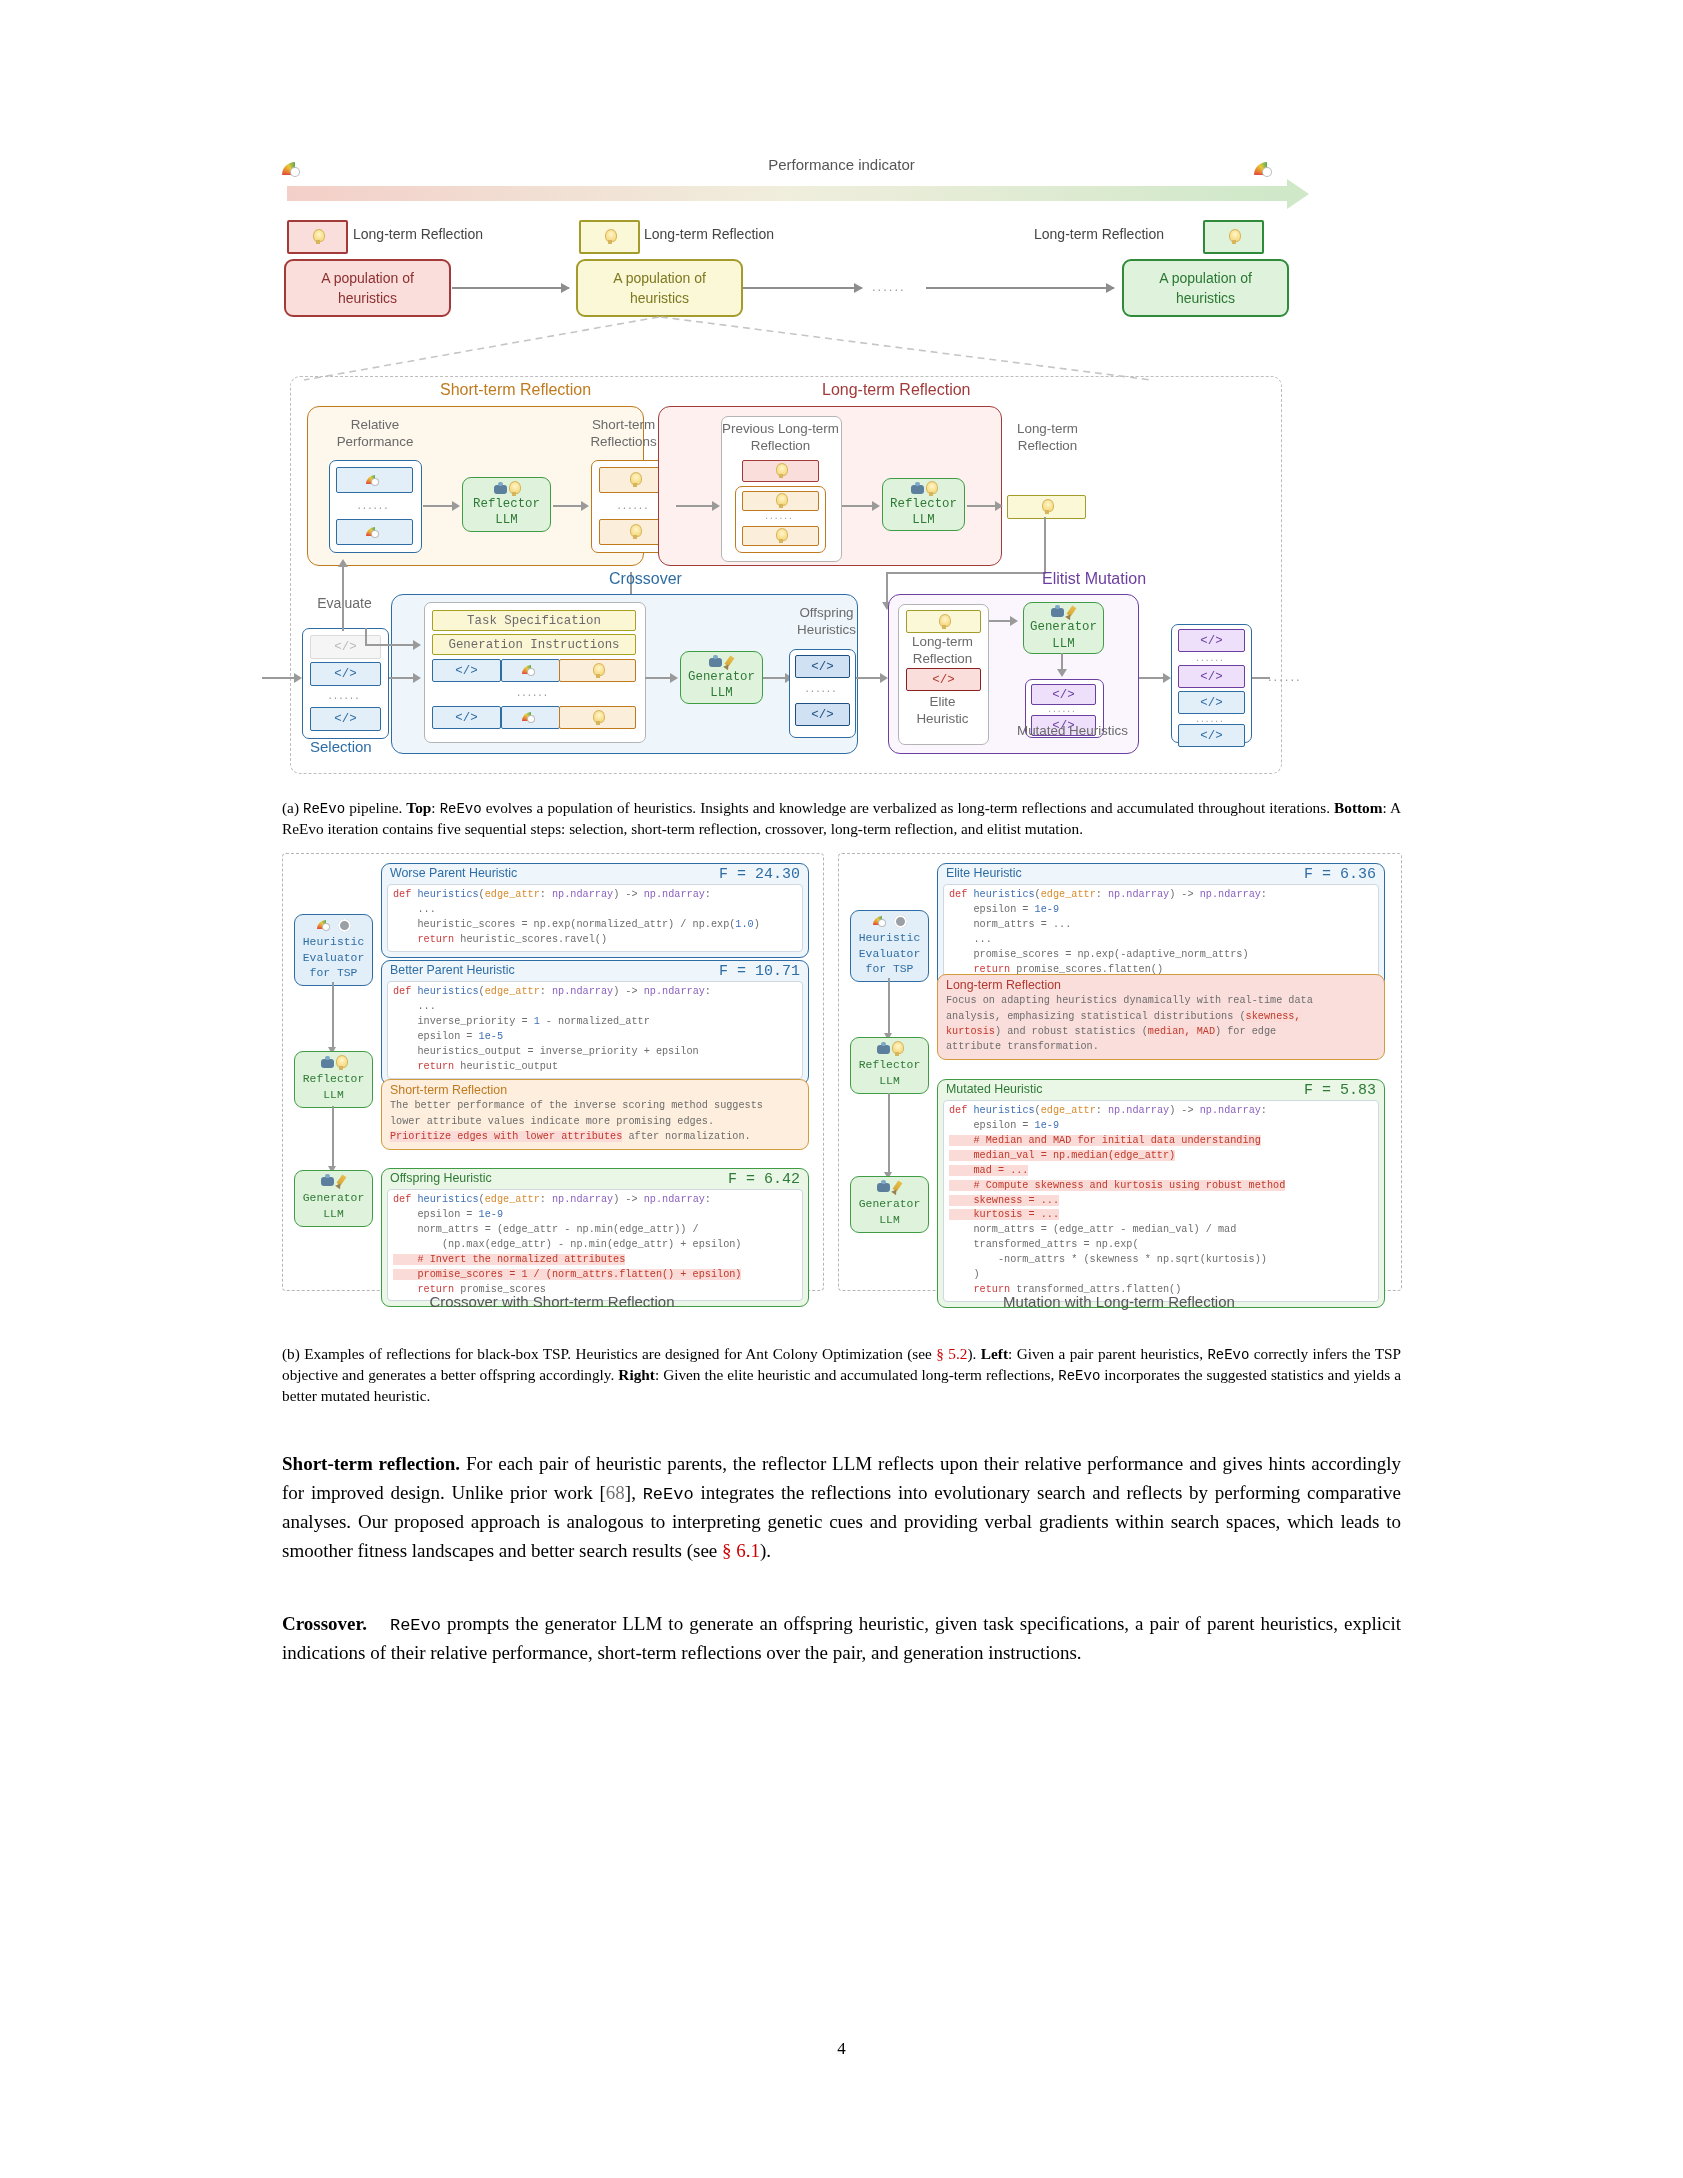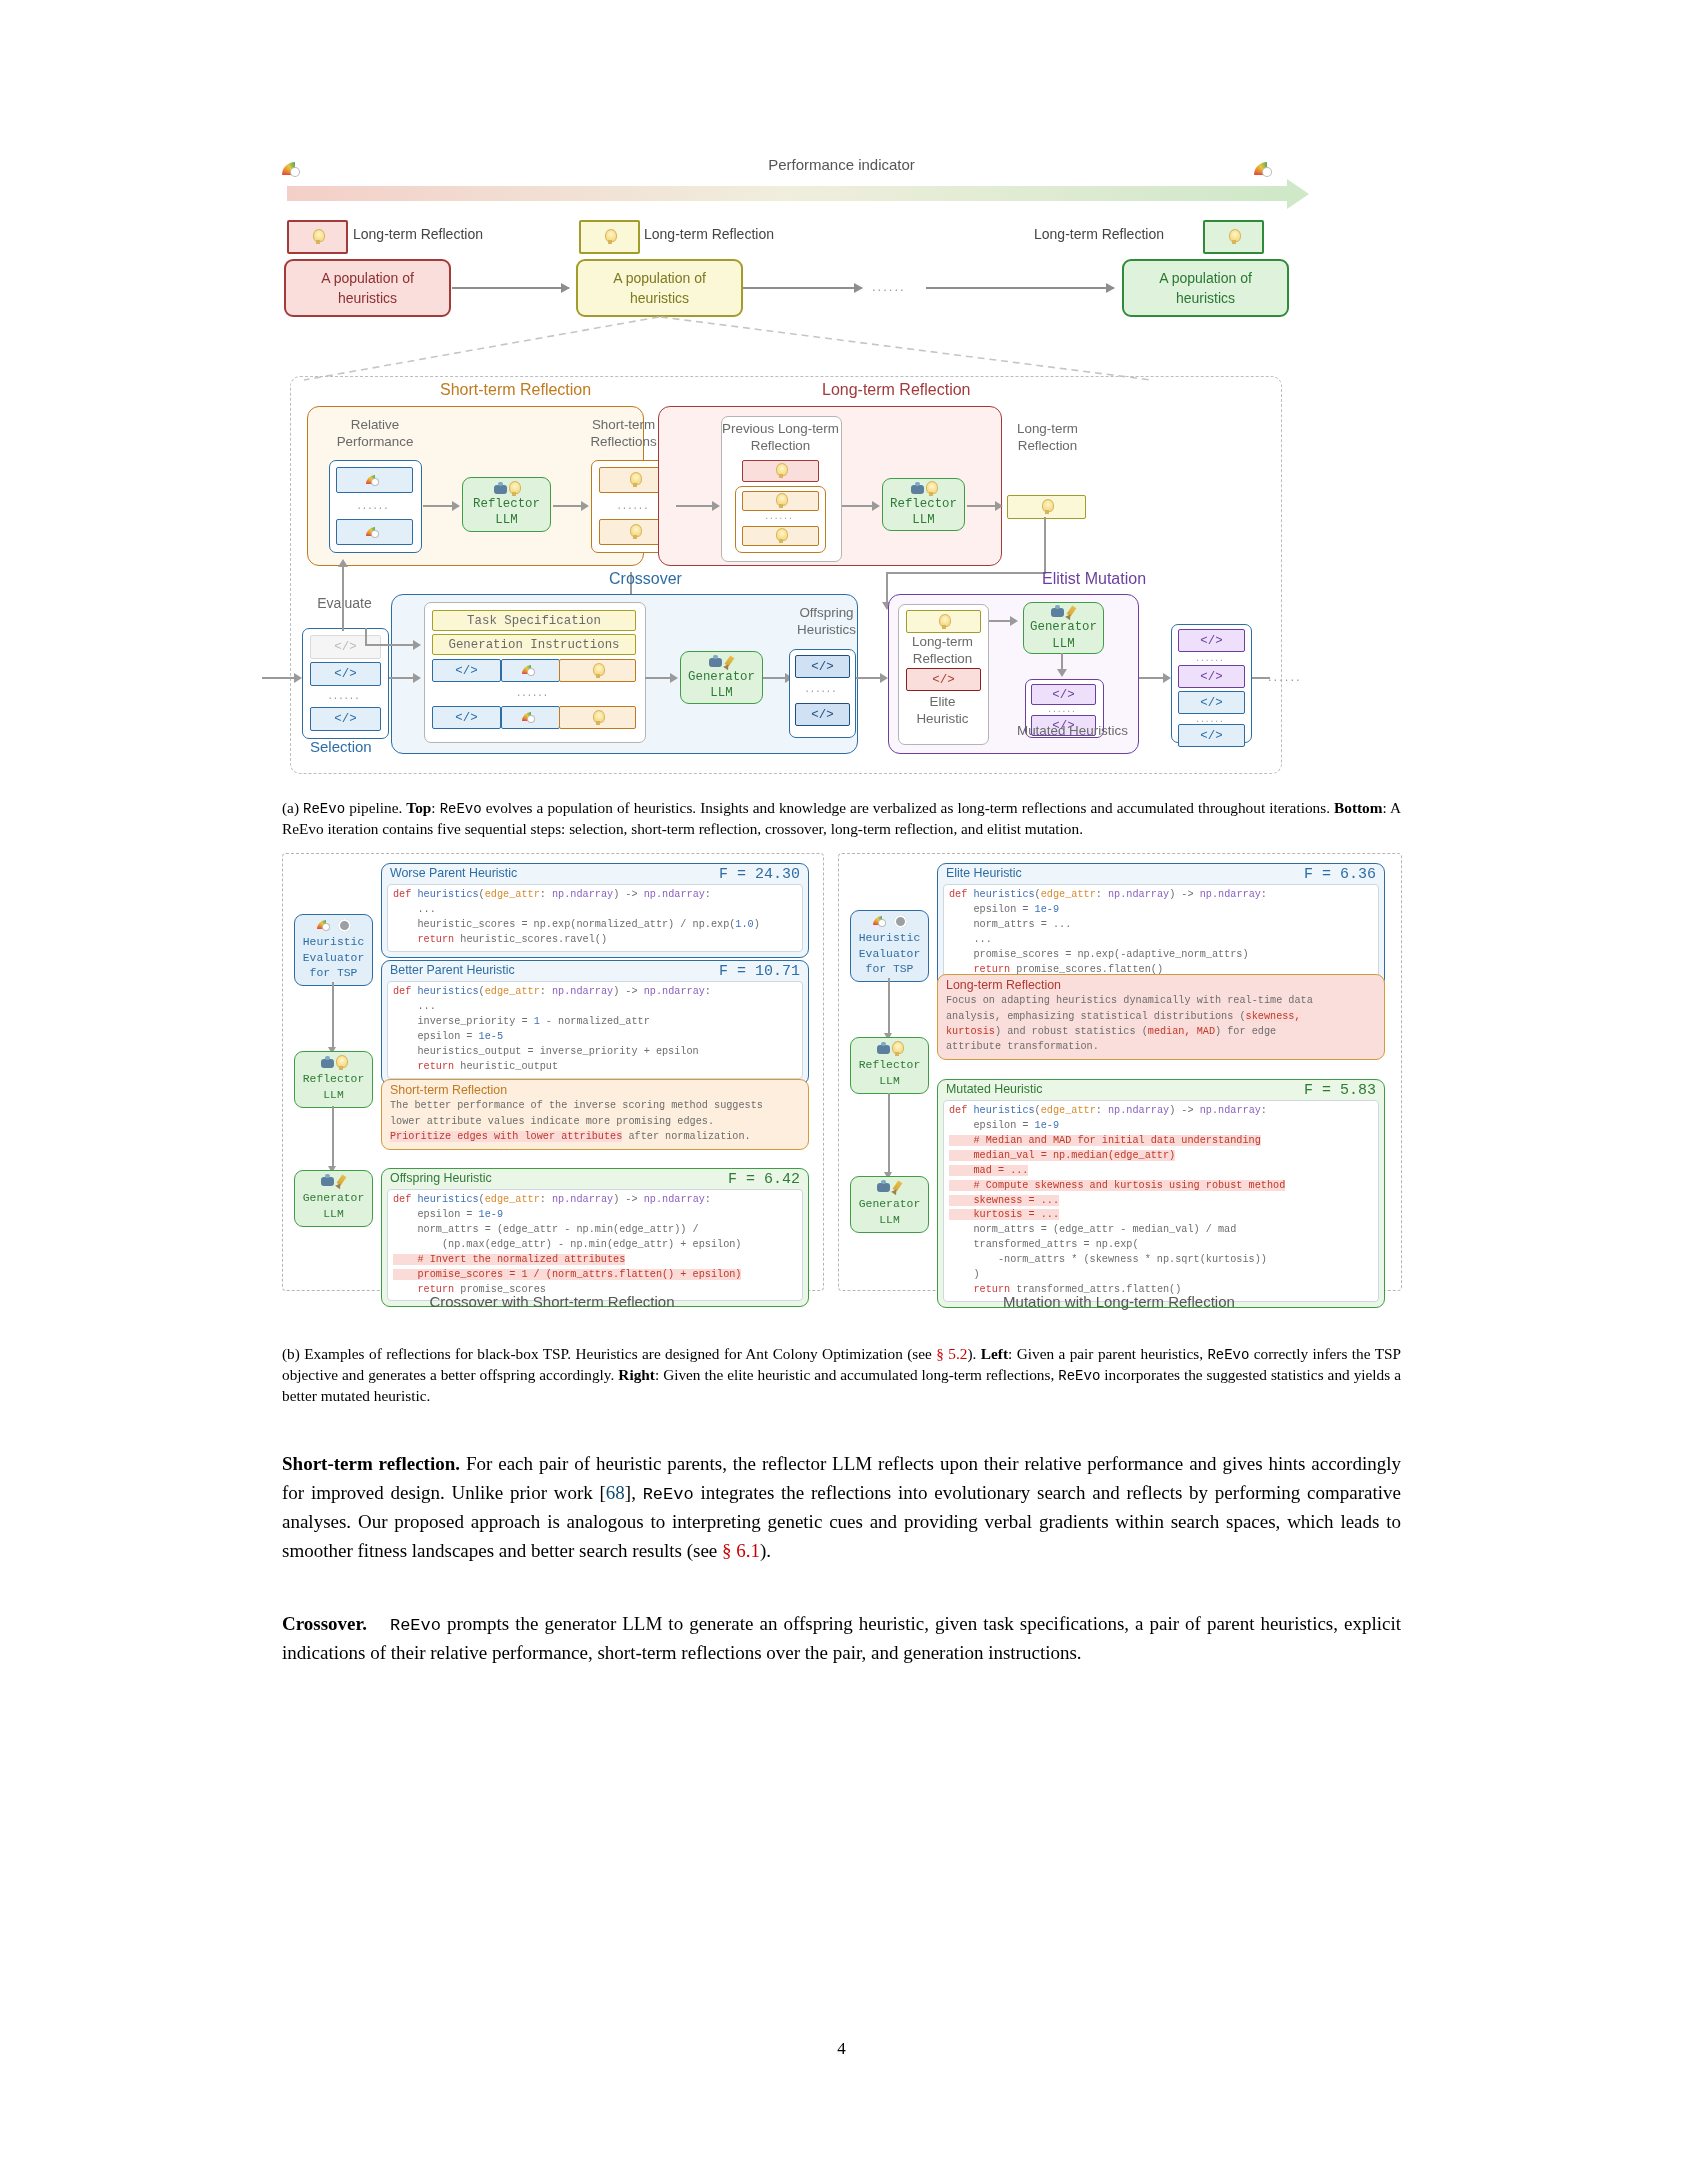--- a/index.html
+++ b/index.html
@@ -68,21 +68,21 @@
   .conn{position:absolute;background:#9a9a9a;}
   .arrowhead-r{position:absolute;width:0;height:0;border-left:8px solid #9a9a9a;border-top:5px solid transparent;border-bottom:5px solid transparent;}
   .arrowhead-d{position:absolute;width:0;height:0;border-top:8px solid #9a9a9a;border-left:5px solid transparent;border-right:5px solid transparent;}
   .arrowhead-u{position:absolute;width:0;height:0;border-bottom:8px solid #9a9a9a;border-left:5px solid transparent;border-right:5px solid transparent;}
 
   
   .cap{font-size:15.3px;line-height:1.34;text-align:justify;font-family:"Liberation Serif",serif;}
   .cap b{font-weight:bold;}
   .mono{font-family:"Liberation Mono",monospace;font-size:14px;}
   .ref-red{color:#cc0000;}
-  .ref-green{color:#0c4a6e;}
+  .ref-green{color:#737373;}
 
   
   .fig-b{position:relative;height:465px;margin-top:14px;}
   .bpanel{position:absolute;top:0;border:1.5px dashed #b5b5b5;border-radius:4px;height:436px;}
   .bpanel-cap{position:absolute;top:440px;width:100%;text-align:center;font-size:15px;color:#555;font-family:"Liberation Sans",sans-serif;}
   .agent{position:absolute;width:77px;border:1.6px solid;border-radius:9px;text-align:center;
       font-family:"Liberation Mono",monospace;font-size:11.4px;line-height:1.35;padding:3px 0 4px;}
   .agent .ic{display:block;height:16px;margin-bottom:1px;}
   .card{position:absolute;border:1.6px solid;border-radius:9px;}
   .card-hd{display:flex;justify-content:space-between;align-items:flex-start;padding:2px 8px 1px;

